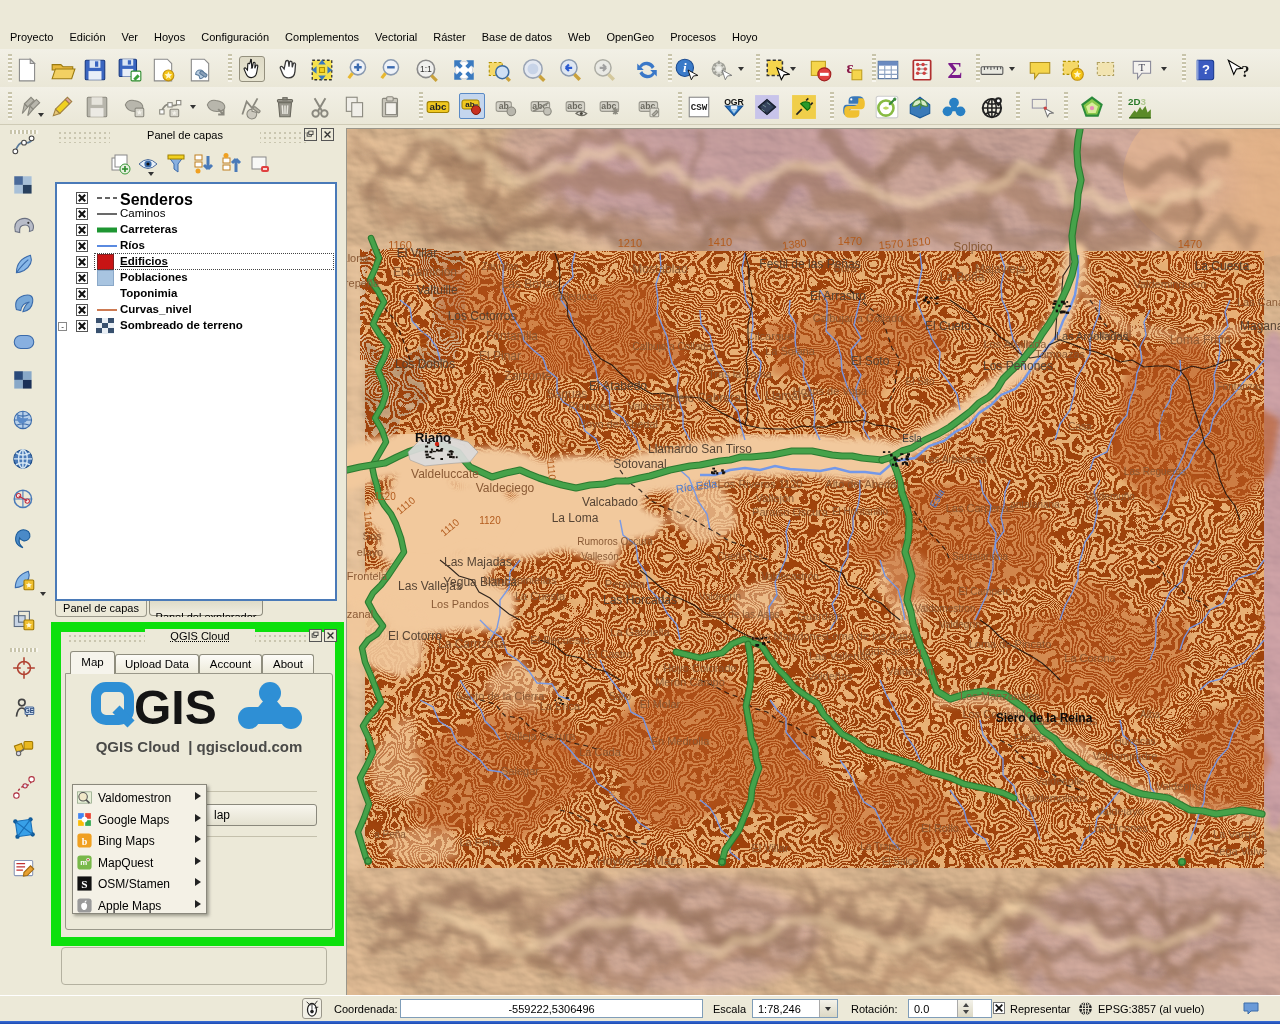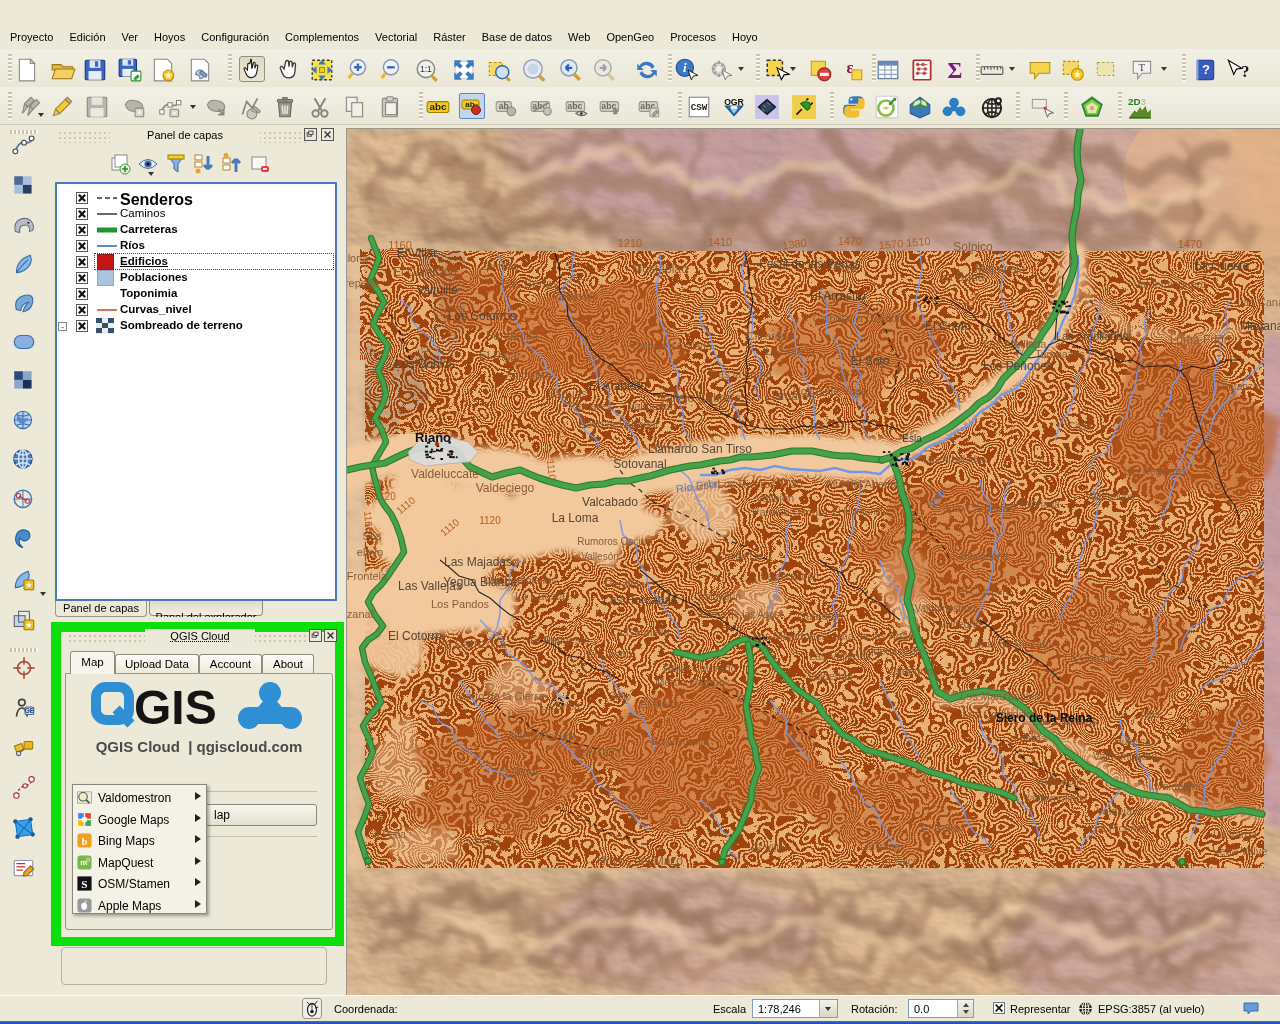--- a/index.html
+++ b/index.html
@@ -1355,26 +1355,27 @@
       </svg>
     </div>
     <div class="abs" style="left:0;top:995px;width:1280px;height:26px;background:#ece9d8;border-top:1px solid #fff">
       <div class="abs" style="left:302px;top:2px;width:20px;height:21px;border:1px solid #9a968a;border-radius:3px;background:#f2f0e6"><svg viewBox="0 0 20 21">
           <ellipse cx="10" cy="12" rx="5" ry="7" fill="#fff" stroke="#222" stroke-width="1.4"></ellipse>
           <path d="M10,5 v7" stroke="#222"></path>
           <path d="M4,3 l4,4 M16,2 l-3,4 M17,9 l-4,1" stroke="#222" stroke-width="1"></path>
           <circle cx="10" cy="14" r="2" fill="#222"></circle>
         </svg></div>
       <div class="abs" style="left:334px;top:7px;font-size:11px">Coordenada:</div>
+      <div class="field" style="left:400px;top:3px;width:303px;height:19px;text-align:center;line-height:18px">-559222,5306496</div>
       <div class="abs" style="left:713px;top:7px;font-size:11px">Escala</div>
       <div class="field" style="left:752px;top:3px;width:86px;height:19px;line-height:18px"><span style="margin-left:5px">1:78,246</span><span class="abs" style="left:66px;top:0;width:18px;height:17px;background:linear-gradient(180deg,#f4f2ea,#dcd8c4);border-left:1px solid #aaa">
           <span class="darr" style="left:5px;top:7px"></span>
         </span></div>
       <div class="abs" style="left:851px;top:7px;font-size:11px">Rotación:</div>
-      <div class="field" style="left:908px;top:3px;width:66px;height:19px;line-height:18px"><span style="margin-left:5px">0.0</span><span class="abs" style="left:48px;top:0;width:16px;height:17px;background:linear-gradient(180deg,#f4f2ea,#dcd8c4);border-left:1px solid #aaa"><svg viewBox="0 0 16 17" width="16" height="17">
+      <div class="field" style="left:908px;top:3px;width:84px;height:19px;line-height:18px"><span style="margin-left:5px">0.0</span><span class="abs" style="left:48px;top:0;width:16px;height:17px;background:linear-gradient(180deg,#f4f2ea,#dcd8c4);border-left:1px solid #aaa"><svg viewBox="0 0 16 17" width="16" height="17">
             <path d="M8,3 l3,4 h-6 z" fill="#444"></path>
             <path d="M8,14 l-3,-4 h6 z" fill="#444"></path>
           </svg></span></div>
       <div class="cb" style="left:993px;top:6px;width:12px;height:12px;border:1px solid #777;background:#fff">
         <svg viewBox="0 0 12 12">
           <path d="M2,2 L10,10 M10,2 L2,10" stroke="#111" stroke-width="2"></path>
         </svg>
       </div>
       <div class="abs" style="left:1010px;top:7px;font-size:11px">Representar</div>
       <svg class="abs" style="left:1077px;top:4px" width="17" height="17" viewBox="0 0 24 24">

